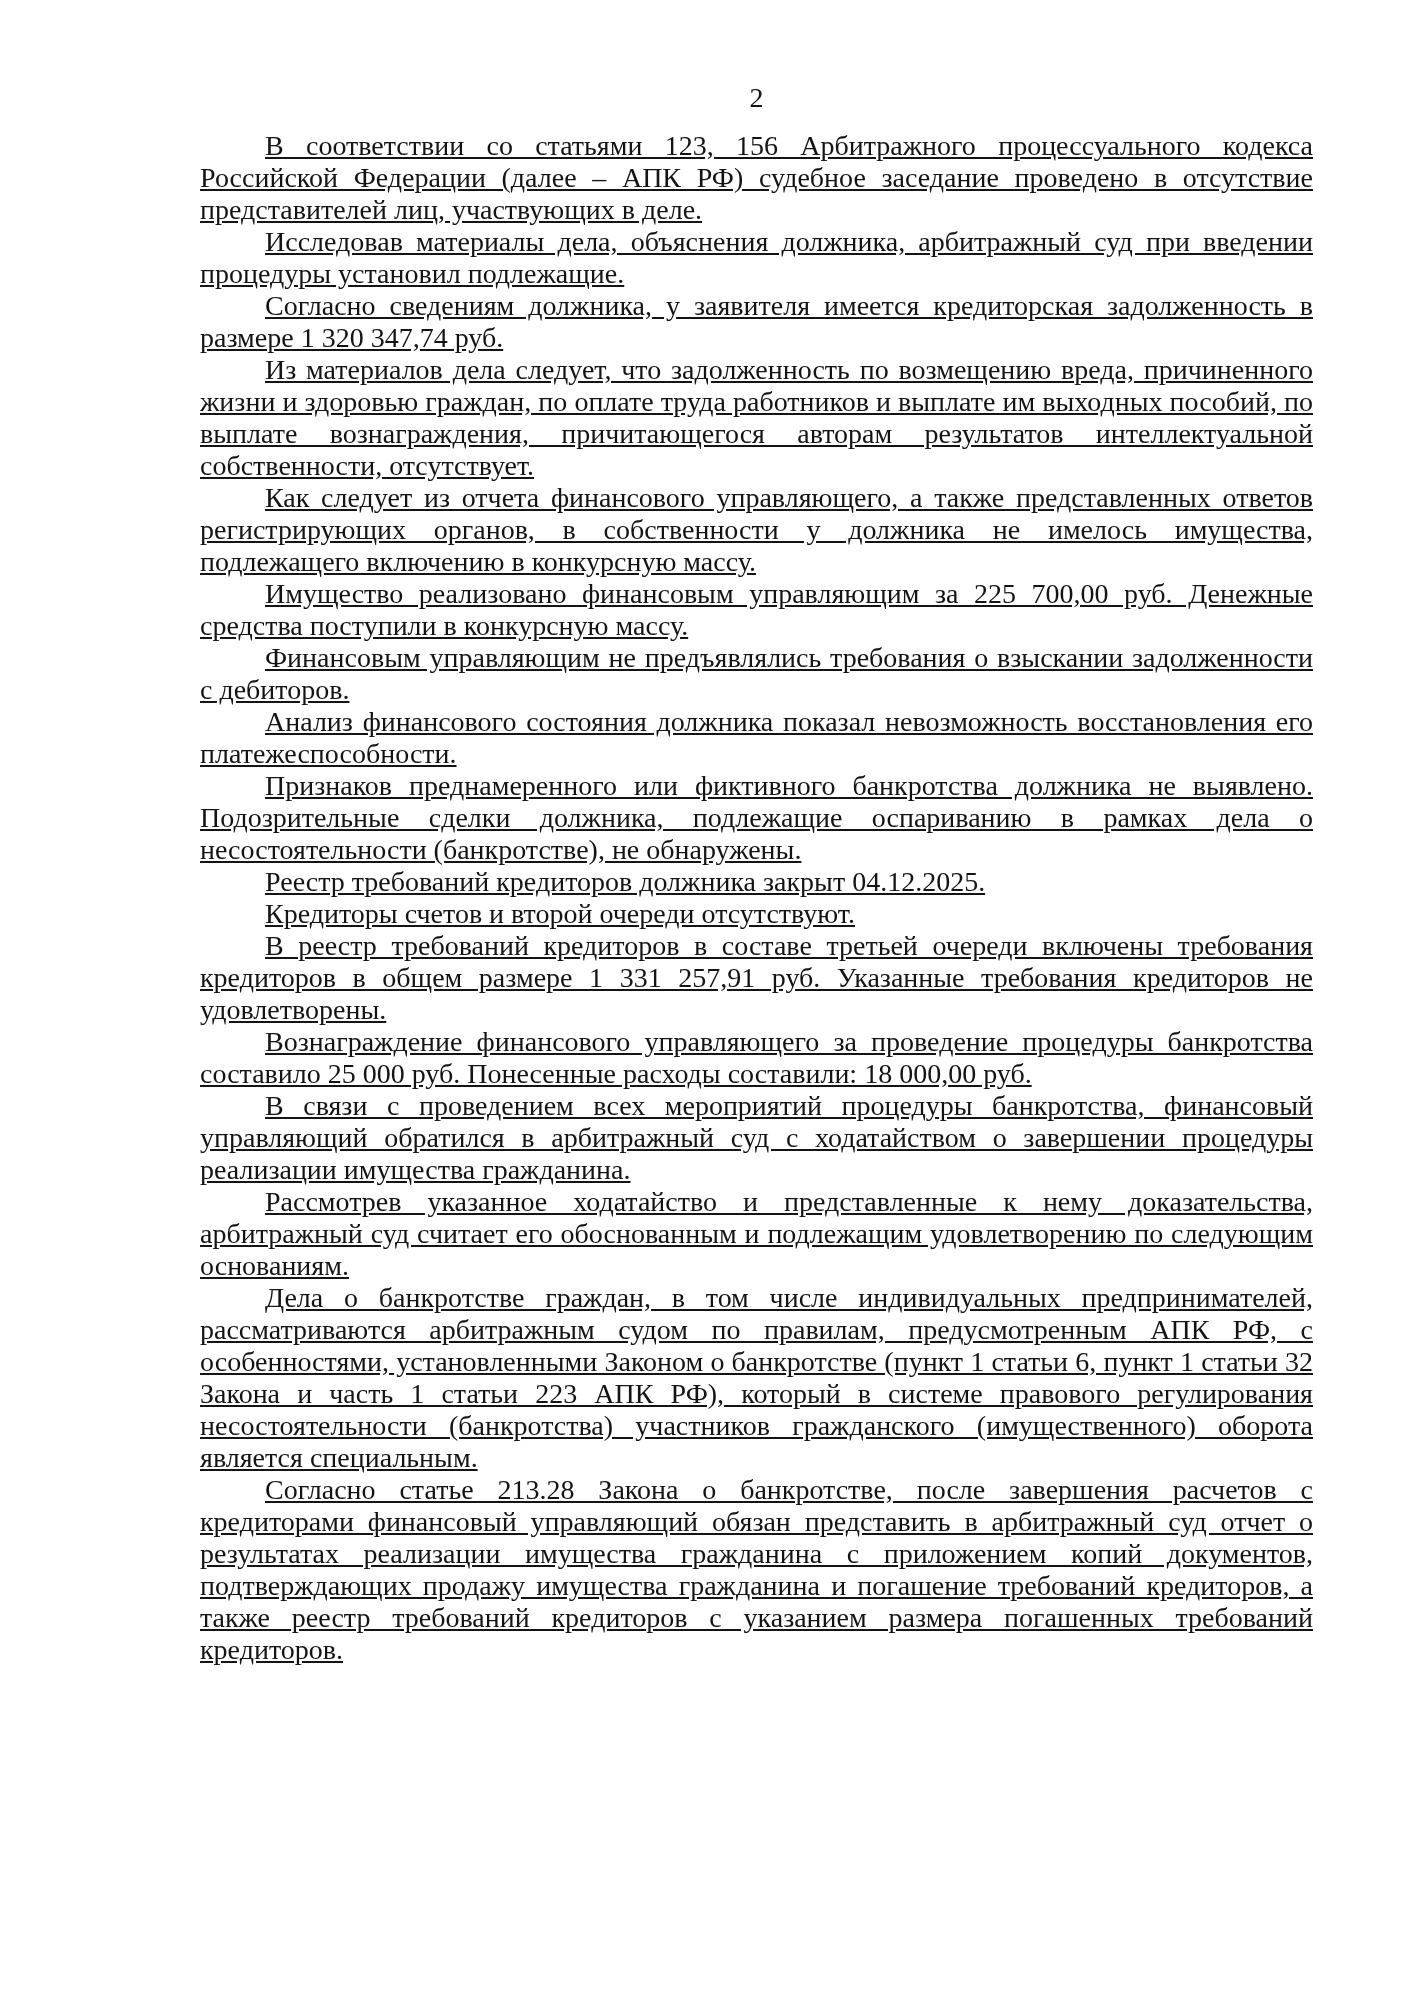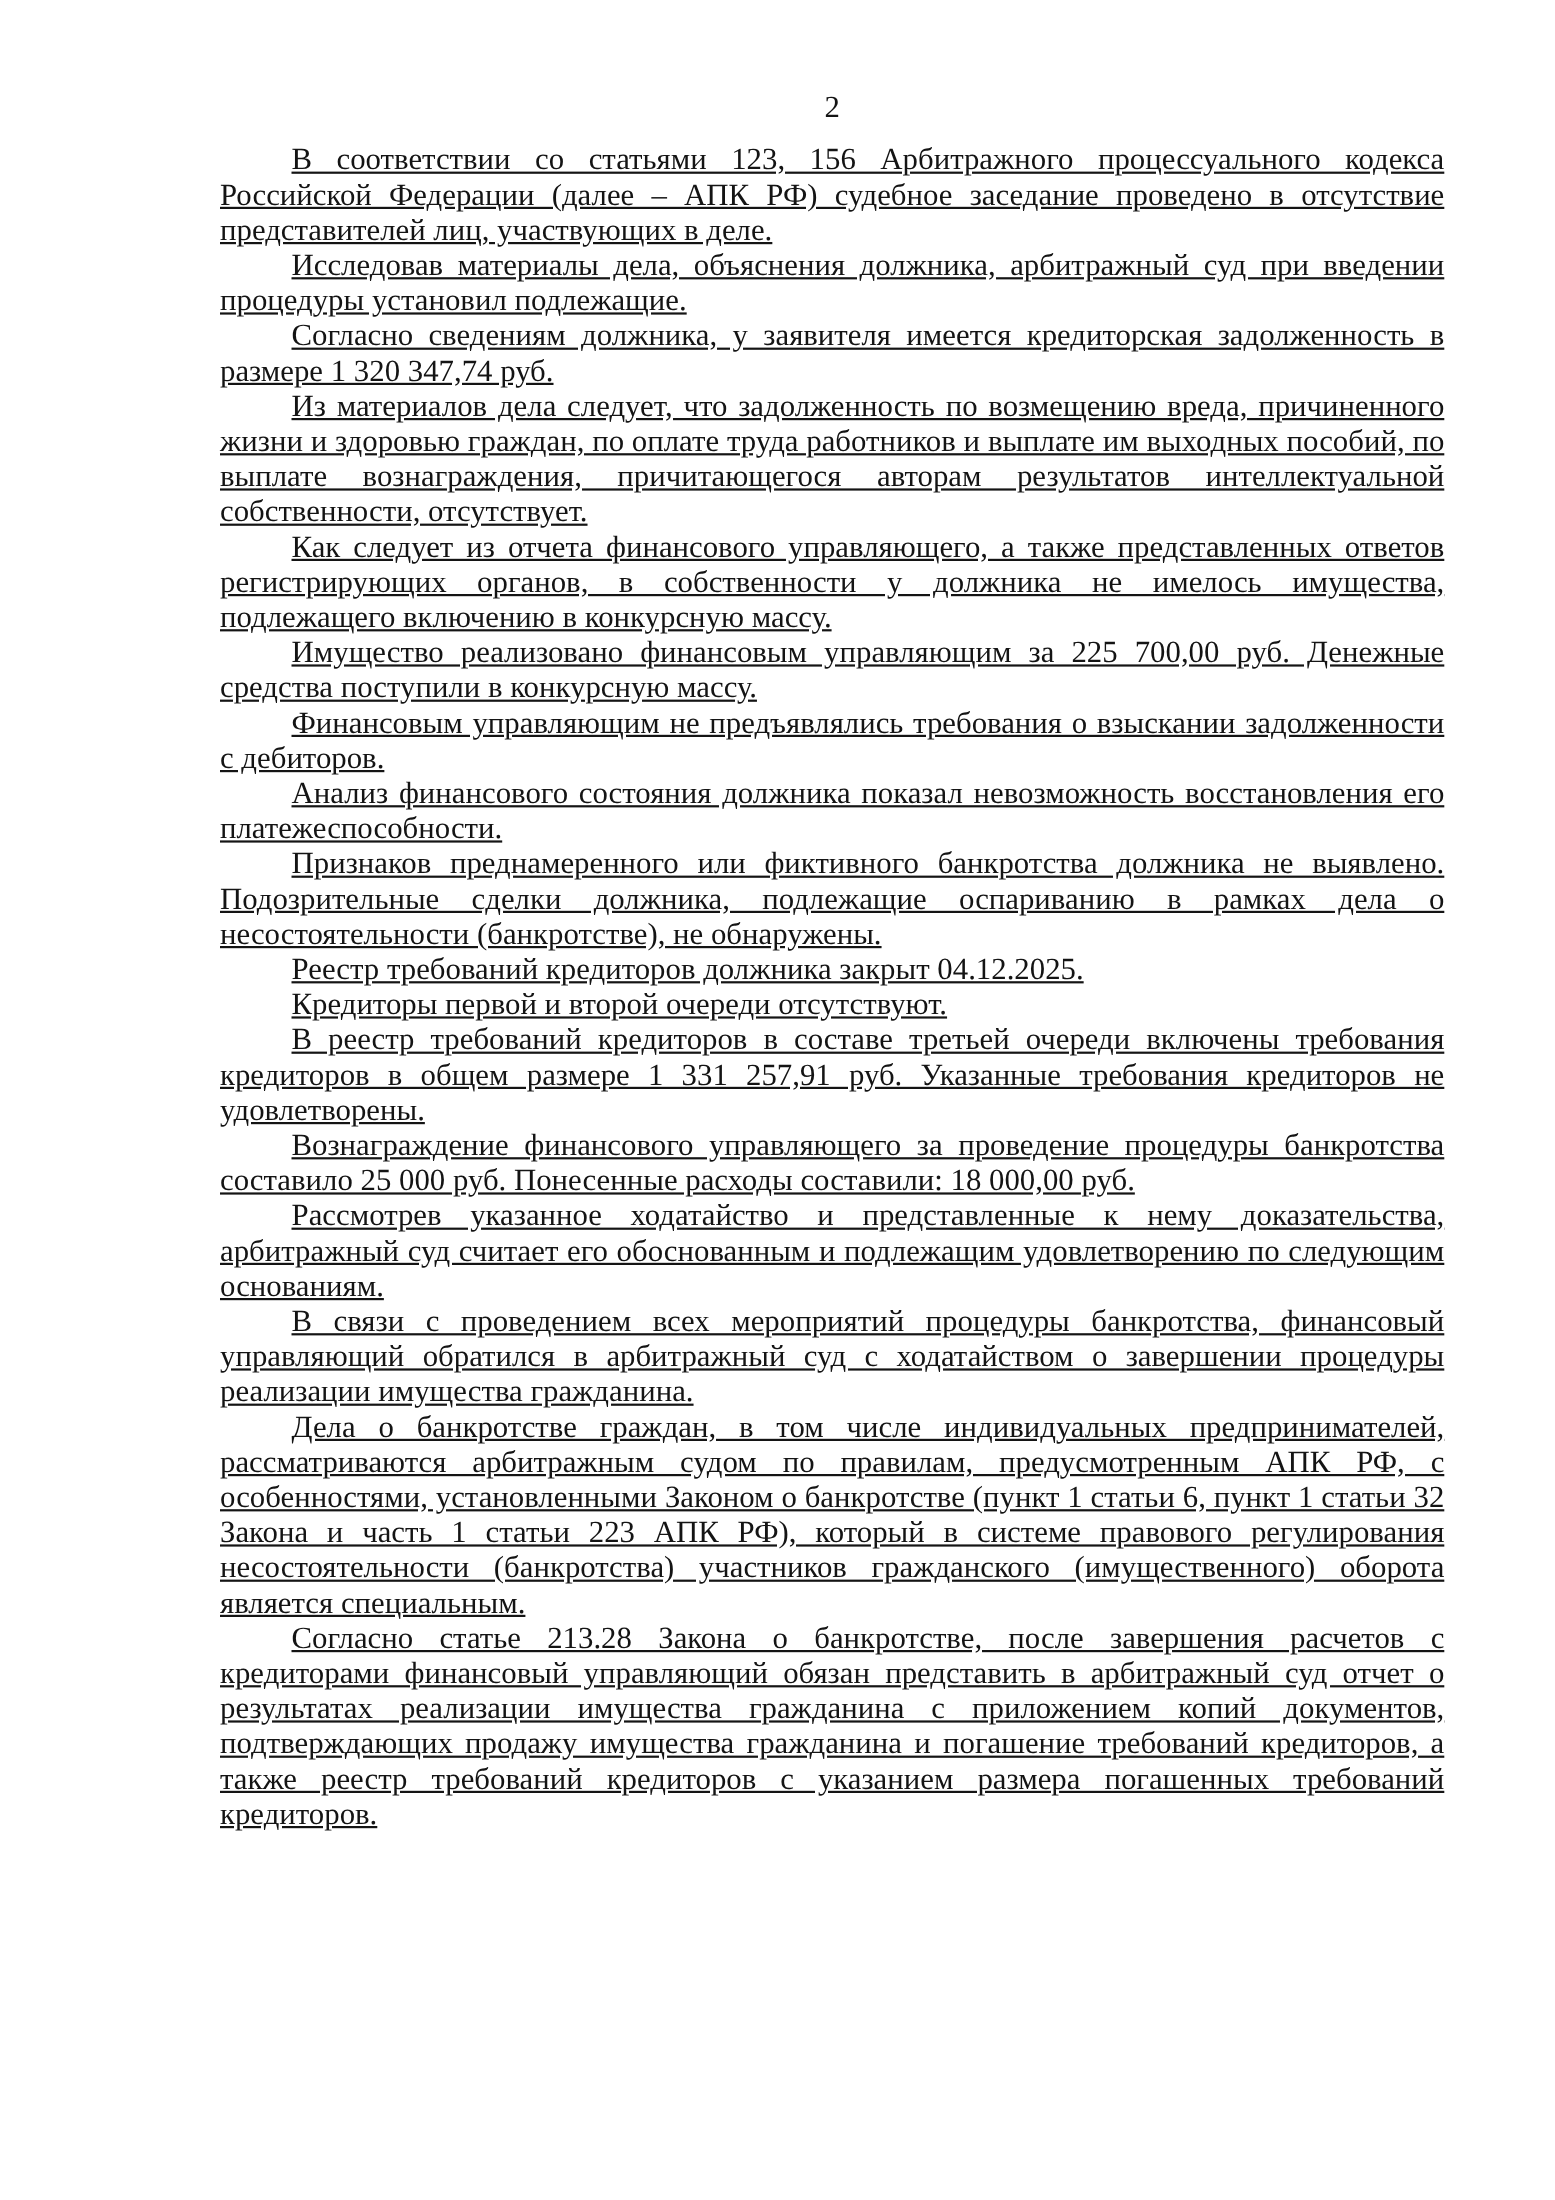--- a/index.html
+++ b/index.html
@@ -60,21 +60,21 @@
   <p>В соответствии со статьями 123, 156 Арбитражного процессуального кодекса Российской Федерации (далее – АПК РФ) судебное заседание проведено в отсутствие представителей лиц, участвующих в деле.</p>
       <p>Исследовав материалы дела, объяснения должника, арбитражный суд при введении процедуры установил подлежащие.</p>
       <p>Согласно сведениям должника, у заявителя имеется кредиторская задолженность в размере 1 320 347,74 руб.</p>
       <p>Из материалов дела следует, что задолженность по возмещению вреда, причиненного жизни и здоровью граждан, по оплате труда работников и выплате им выходных пособий, по выплате вознаграждения, причитающегося авторам результатов интеллектуальной собственности, отсутствует.</p>
       <p>Как следует из отчета финансового управляющего, а также представленных ответов регистрирующих органов, в собственности у должника не имелось имущества, подлежащего включению в конкурсную массу.</p>
       <p>Имущество реализовано финансовым управляющим за 225 700,00 руб. Денежные средства поступили в конкурсную массу.</p>
       <p>Финансовым управляющим не предъявлялись требования о взыскании задолженности с дебиторов.</p>
       <p>Анализ финансового состояния должника показал невозможность восстановления его платежеспособности.</p>
       <p>Признаков преднамеренного или фиктивного банкротства должника не выявлено. Подозрительные сделки должника, подлежащие оспариванию в рамках дела о несостоятельности (банкротстве), не обнаружены.</p>
       <p>Реестр требований кредиторов должника закрыт 04.12.2025.</p>
-      <p>Кредиторы первой и второй очереди отсутствуют.</p>
+      <p>Кредиторы счетов и второй очереди отсутствуют.</p>
       <p>В реестр требований кредиторов в составе третьей очереди включены требования кредиторов в общем размере 1 331 257,91 руб. Указанные требования кредиторов не удовлетворены.</p>
       <p>Вознаграждение финансового управляющего за проведение процедуры банкротства составило 25 000 руб. Понесенные расходы составили: 18 000,00 руб.</p>
+      <p>В связи с проведением всех мероприятий процедуры банкротства, финансовый управляющий обратился в арбитражный суд с ходатайством о завершении процедуры реализации имущества гражданина.</p>
       <p>Рассмотрев указанное ходатайство и представленные к нему доказательства, арбитражный суд считает его обоснованным и подлежащим удовлетворению по следующим основаниям.</p>
-      <p>В связи с проведением всех мероприятий процедуры банкротства, финансовый управляющий обратился в арбитражный суд с ходатайством о завершении процедуры реализации имущества гражданина.</p>
       <p>Дела о банкротстве граждан, в том числе индивидуальных предпринимателей, рассматриваются арбитражным судом по правилам, предусмотренным АПК РФ, с особенностями, установленными Законом о банкротстве (пункт 1 статьи 6, пункт 1 статьи 32 Закона и часть 1 статьи 223 АПК РФ), который в системе правового регулирования несостоятельности (банкротства) участников гражданского (имущественного) оборота является специальным.</p>
       <p>Согласно статье 213.28 Закона о банкротстве, после завершения расчетов с кредиторами финансовый управляющий обязан представить в арбитражный суд отчет о результатах реализации имущества гражданина с приложением копий документов, подтверждающих продажу имущества гражданина и погашение требований кредиторов, а также реестр требований кредиторов с указанием размера погашенных требований кредиторов.</p>
     </div>
 </div>
 
 </body></html>

